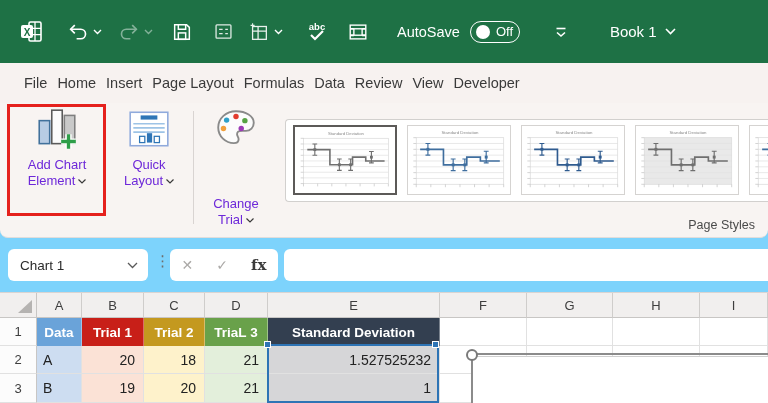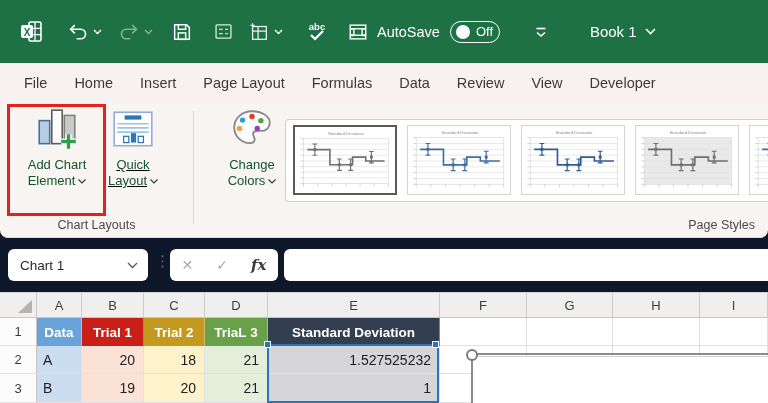--- a/index.html
+++ b/index.html
@@ -4,39 +4,39 @@
 <style>
   * { margin:0; padding:0; box-sizing:border-box; }
   html,body { width:768px; height:403px; overflow:hidden; background:#fff;
               font-family:"Liberation Sans", sans-serif; }
 
   
   .titlebar { position:absolute; left:0; top:0; width:768px; height:63px;
               background:var(--green); display:flex; align-items:center; color:#fff; }
   .titlebar svg { display:block; }
   .qat-chev { margin-left:4px; }
-  .autosave { display:flex; align-items:center; margin-left:8px; font-size:14.5px; }
+  .autosave { display:flex; align-items:center; margin-left:28px; font-size:14.5px; }
   .pill { width:50px; height:22px; border:1.5px solid #fff; border-radius:11px;
           margin-left:10px; display:flex; align-items:center; padding:0 5px; }
   .knob { width:14px; height:14px; background:#fff; border-radius:50%; }
   .pill-state { font-size:13px; margin-left:6px; }
   .bookname { display:flex; align-items:center; gap:8px; font-size:15px; margin-left:42px; }
 
   
   .tabrow { position:absolute; left:0; top:63px; width:768px; height:40px;
-            background:#F7F2F0; display:flex; align-items:center; gap:27px;
+            background:#F7F2F0; display:flex; align-items:center; gap:10px;
             padding-left:24px; z-index:2; }
   .tab { font-size:14.5px; color:#3a3a3a; white-space:nowrap; cursor:default; }
 
   
   .ribbon { position:absolute; left:0; top:103px; width:768px; height:135px;
             background:#F8F4F2; border-bottom:1px solid #E2DDDB;
             border-radius:0 0 8px 8px; z-index:2; }
   .rbtn { position:absolute; display:flex; flex-direction:column; align-items:center; }
-  .rbtn .lbl { font-size:13px; color:#14532d; line-height:16px; text-align:center; margin-top:5px; }
+  .rbtn .lbl { font-size:13px; color:#6d28d9; line-height:16px; text-align:center; margin-top:5px; }
   .rbtn .chev { display:inline-block; vertical-align:1px; margin-left:3px; }
   .redbox { position:absolute; left:7px; top:1px; width:99px; height:112px;
             border:3px solid var(--annotation_red); z-index:5; pointer-events:none; }
   .vsep { position:absolute; left:193px; top:8px; height:113px; width:1px; background:#D9D4D2; }
   .grp { position:absolute; top:115px; font-size:12.5px; color:#4a4a4a; }
   .grp.layouts { left:0; width:193px; text-align:center; }
   .grp.styles  { right:13px; }
 
   
   .gallery { position:absolute; left:285px; top:16px; width:483px; height:83px;
@@ -47,31 +47,31 @@
   .thumb.sel { border:2px solid #5C5A58; }
   .mini { width:100%; height:100%; }
   .s1 { color:#6F6F6F; }
   .s2 { color:#3F6E9E; }
   .s3 { color:#2F5B8F; }
   .s4 { color:#6F6F6F; --plotbg:#E9E9E9; }
   .s5 { color:#3F6E9E; }
 
   
   .frow { position:absolute; left:0; top:230px; width:768px; height:63px;
-          background:#0f172a; border-bottom:1px solid #D9D4D2; z-index:1; }
+          background:#7dd3fc; border-bottom:1px solid #D9D4D2; z-index:1; }
   .namebox { position:absolute; left:8px; top:19px; width:140px; height:32px;
              background:#fff; border-radius:6px; display:flex; align-items:center;
              padding:0 10px 0 12px; font-size:13.5px; color:#2b2b2b; }
   .namebox .nb-chev { margin-left:auto; }
   .dots { position:absolute; left:155px; top:26px; color:#6e6c6a; font-size:15px; line-height:10px; }
   .fxbox { position:absolute; left:170px; top:19px; width:108px; height:32px; background:#fff;
            border-radius:6px; display:flex; align-items:center; justify-content:space-around; }
   .glyph-x { color:#ABA9A7; font-size:14px; }
   .glyph-check { color:#ABA9A7; font-size:14px; }
-  .glyph-fx { font-family:"DejaVu Serif", serif; font-style:italic; font-weight:600;
+  .glyph-fx { font-family:"DejaVu Serif", serif; font-weight:600;
               font-size:15px; color:#3b3b3b; }
   .finput { position:absolute; left:284px; top:19px; width:484px; height:32px; background:#fff;
             border:none; border-radius:6px 0 0 6px; outline:none; font-size:13px; padding:0 8px; }
 
   
   .sheet { position:absolute; left:0; top:293px; width:768px; height:110px;
            display:grid; background:#fff;
            grid-template-columns:37px 45px 62px 61px 63px 172px 87px 86px 87px 68px;
            grid-template-rows:25px 28px 28px 29px; }
   .cell { border-right:1px solid #E1E1E1; border-bottom:1px solid #E1E1E1;
@@ -221,49 +221,49 @@
       <path d="M33 27V41M26 34H40" stroke="#fff" stroke-width="6"></path>
       <path d="M33 27V41M26 34H40" stroke="#2E9E49" stroke-width="3.2"></path>
     </svg>
     <div class="lbl"><span>Add Chart</span><br>
       <span>Element</span><svg class="chev" width="8" height="5" viewBox="0 0 8 5" fill="none" stroke="#3a3a3a" stroke-width="1.2">
           <path d="M0.5 0.5 L4 4 L7.5 0.5"></path>
         </svg>
     </div>
   </div>
 
-  <div class="rbtn" style="left:96px; top:3px; width:74px;text-decoration:underline;">
+  <div class="rbtn" style="left:112px; top:3px; width:74px;">
     <svg width="46" height="46" viewBox="0 0 44 44">
       <rect x="4" y="6" width="36" height="32" fill="#fff" stroke="#8FAADC" stroke-width="1.5"></rect>
       <rect x="14" y="9" width="16" height="4" fill="#2E75B6"></rect>
       <path d="M7 17H37M7 21H37M7 25H37" stroke="#9DC3E6" stroke-width="1.6"></path>
       <rect x="13" y="29" width="5" height="6" fill="#fff" stroke="#2E75B6" stroke-width="1.2"></rect>
       <rect x="20" y="26" width="5" height="9" fill="#2E75B6"></rect>
       <rect x="27" y="29" width="5" height="6" fill="#fff" stroke="#2E75B6" stroke-width="1.2"></rect>
     </svg>
     <div class="lbl"><span>Quick</span><br>
       <span>Layout</span><svg class="chev" width="8" height="5" viewBox="0 0 8 5" fill="none" stroke="#3a3a3a" stroke-width="1.2">
           <path d="M0.5 0.5 L4 4 L7.5 0.5"></path>
         </svg>
     </div>
   </div>
 
   <div class="vsep"></div>
 
-  <div class="rbtn" style="left:218px; top:3px; width:68px;">
+  <div class="rbtn" style="left:202px; top:3px; width:68px;gap:39px;">
     <svg width="46" height="46" viewBox="0 0 44 44">
       <path d="M22 5C12.6 5 5 11.8 5 20.5 5 29 12 35.5 20 35.5c2.8 0 4.5-1.7 4.5-3.8 0-1.9-1.5-2.9-1.5-4.7 0-2 1.8-3.2 4.3-3.2h4.2c4.2 0 7.5-3.4 7.5-7.8C39 9.6 31.4 5 22 5Z" fill="#FCFCFC" stroke="#8A8A8A" stroke-width="1.8"></path>
       <circle cx="13" cy="13.5" r="2.6" fill="#2FA0C9"></circle>
       <circle cx="22" cy="10" r="2.6" fill="#E23B2E"></circle>
       <circle cx="30.5" cy="14" r="2.6" fill="#56A344"></circle>
       <circle cx="27" cy="21.5" r="2.6" fill="#9B3BB5"></circle>
       <circle cx="10" cy="21.5" r="2.6" fill="#F2A03D"></circle>
     </svg>
     <div class="lbl"><span>Change</span><br>
-      <span>Colors</span><svg class="chev" width="8" height="5" viewBox="0 0 8 5" fill="none" stroke="#3a3a3a" stroke-width="1.2">
+      <span>Trial</span><svg class="chev" width="8" height="5" viewBox="0 0 8 5" fill="none" stroke="#3a3a3a" stroke-width="1.2">
           <path d="M0.5 0.5 L4 4 L7.5 0.5"></path>
         </svg>
     </div>
   </div>
 
   <div class="gallery">
     <div class="thumb sel"><svg class="mini s1">
           <use href="#mini"></use>
         </svg></div>
     <div class="thumb"><svg class="mini s2">
@@ -273,21 +273,20 @@
           <use href="#mini"></use>
         </svg></div>
     <div class="thumb"><svg class="mini s4">
           <use href="#mini"></use>
         </svg></div>
     <div class="thumb"><svg class="mini s5">
           <use href="#mini"></use>
         </svg></div>
   </div>
 
-  <div class="grp layouts">Chart Layouts</div>
   <div class="grp styles">Page Styles</div>
 </div>
 
 <div class="frow">
   <div class="namebox">
     <span>Chart 1</span>
     <svg class="nb-chev" width="11" height="7" viewBox="0 0 11 7" fill="none" stroke="#5a5a5a" stroke-width="1.3">
         <path d="M1 1 L5.5 5.5 L10 1"></path>
       </svg>
   </div>

